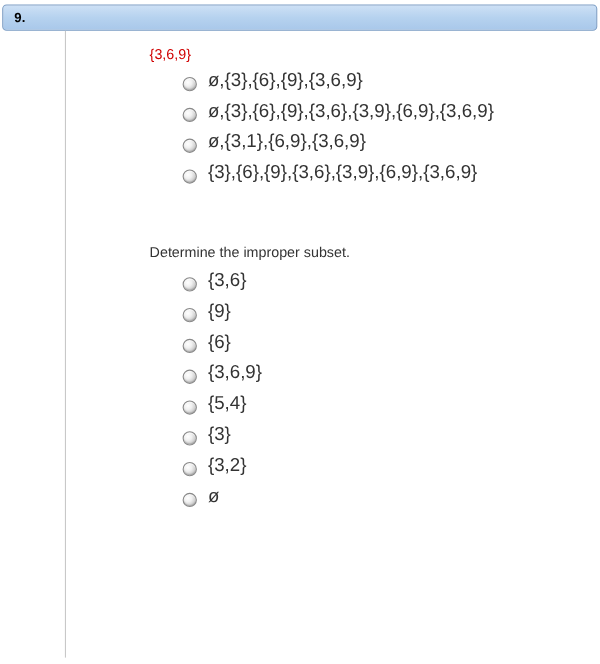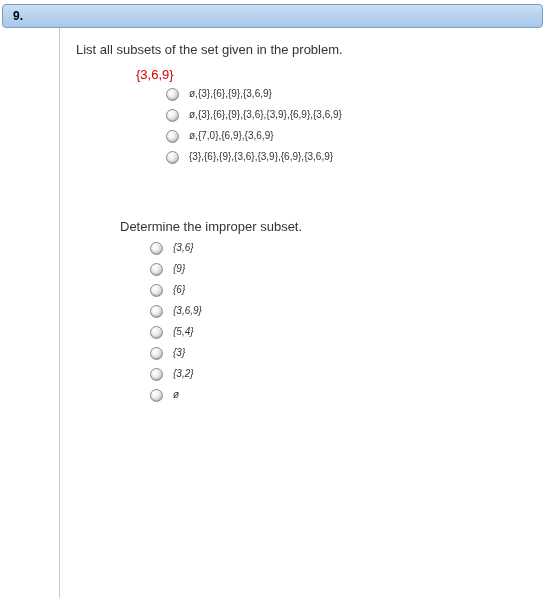--- a/index.html
+++ b/index.html
@@ -41,75 +41,73 @@
     color: #d00000;
     margin-left: 60px;
     margin-bottom: 6px;
     font-size: 13px;
   }
   .options {
     margin-left: 90px;
   }
   .option-row {
     display: flex;
-    align-items: flex-start;
+    align-items: flex-end;
     margin-bottom: 8px;
-    font-size: 10px;
+    font-size: 17px;
     color: #333;
   }
   .radio {
     width: 13px;
     height: 13px;
     border-radius: 50%;
     background: radial-gradient(circle at 35% 35%, #ffffff 0%, #f0f0f0 35%, #c9c9c9 70%, #a8a8a8 100%);
     border: 1px solid #888;
     margin-right: 10px;
     flex-shrink: 0;
     box-shadow: inset 0 1px 1px rgba(255,255,255,0.7), inset 0 -1px 1px rgba(0,0,0,0.15);
   }
   .part2 {
     margin-top: 55px;
-    margin-left: 44px;
+    margin-left: 60px;
   }
   .part2 .prompt2 {
     margin-bottom: 8px;
     font-size: 13px;
     color: #333;
   }
   .options2 {
     margin-left: 30px;
-    font-style: italic;
   }
 </style>
 </head>
 <body>
 
 <div class="question-header">
   <span>9.</span>
 </div>
 
 <div class="content-wrap">
   <div class="left-gutter"></div>
   <div class="content">
 
-    <div class="prompt">List all subsets of the set given in the problem.</div>
     <div class="given-set">{3,6,9}</div>
 
     <div class="options">
       <div class="option-row">
         <span class="radio"></span>
         <span>ø,{3},{6},{9},{3,6,9}</span>
       </div>
       <div class="option-row">
         <span class="radio"></span>
         <span>ø,{3},{6},{9},{3,6},{3,9},{6,9},{3,6,9}</span>
       </div>
       <div class="option-row">
         <span class="radio"></span>
-        <span>ø,{7,0},{6,9},{3,6,9}</span>
+        <span>ø,{3,1},{6,9},{3,6,9}</span>
       </div>
       <div class="option-row">
         <span class="radio"></span>
         <span>{3},{6},{9},{3,6},{3,9},{6,9},{3,6,9}</span>
       </div>
     </div>
 
     <div class="part2">
       <div class="prompt2">Determine the improper subset.</div>
       <div class="options2">

